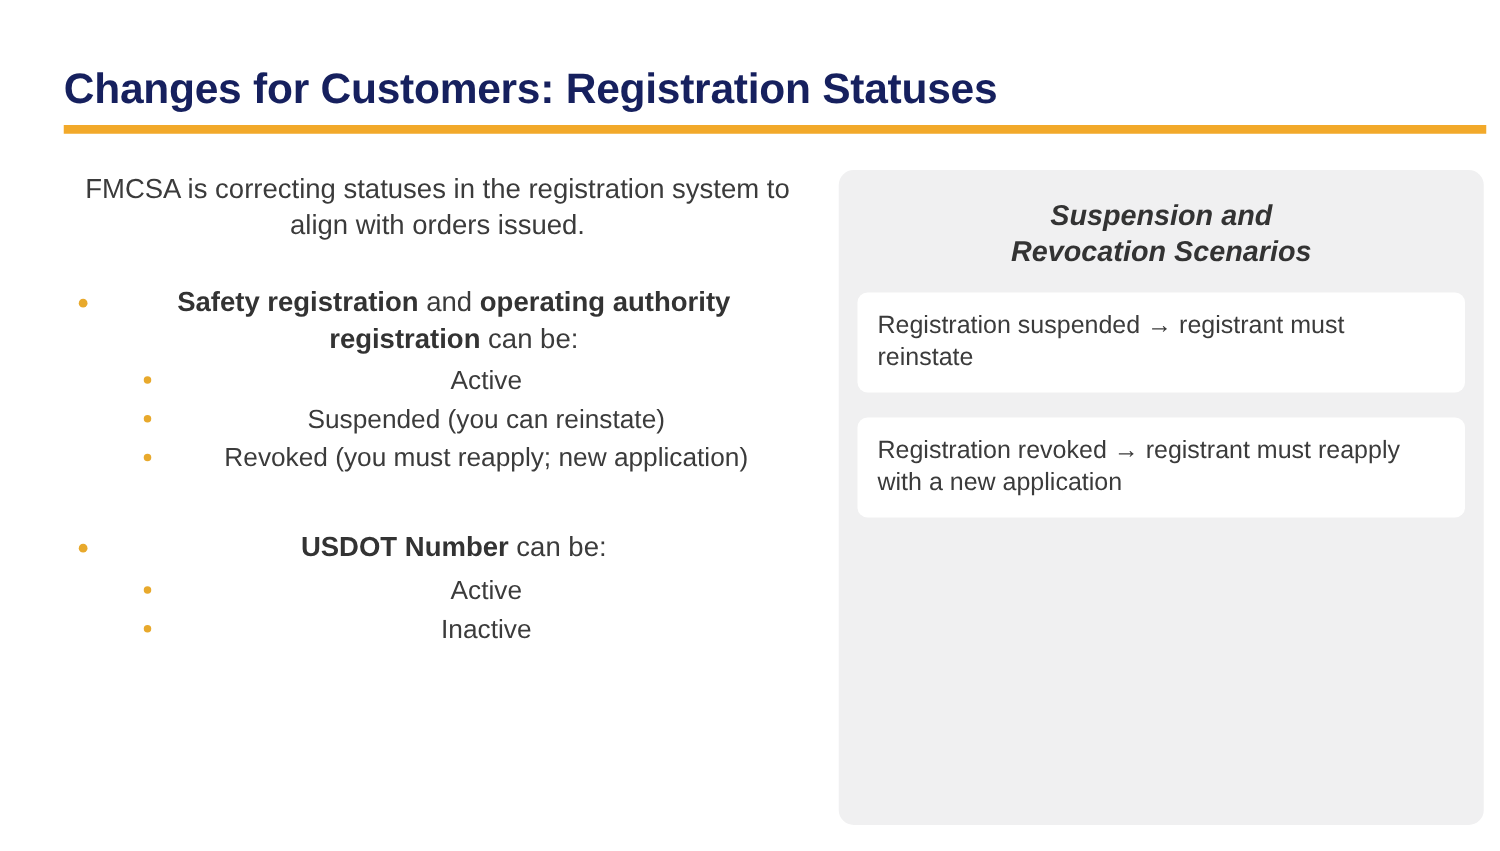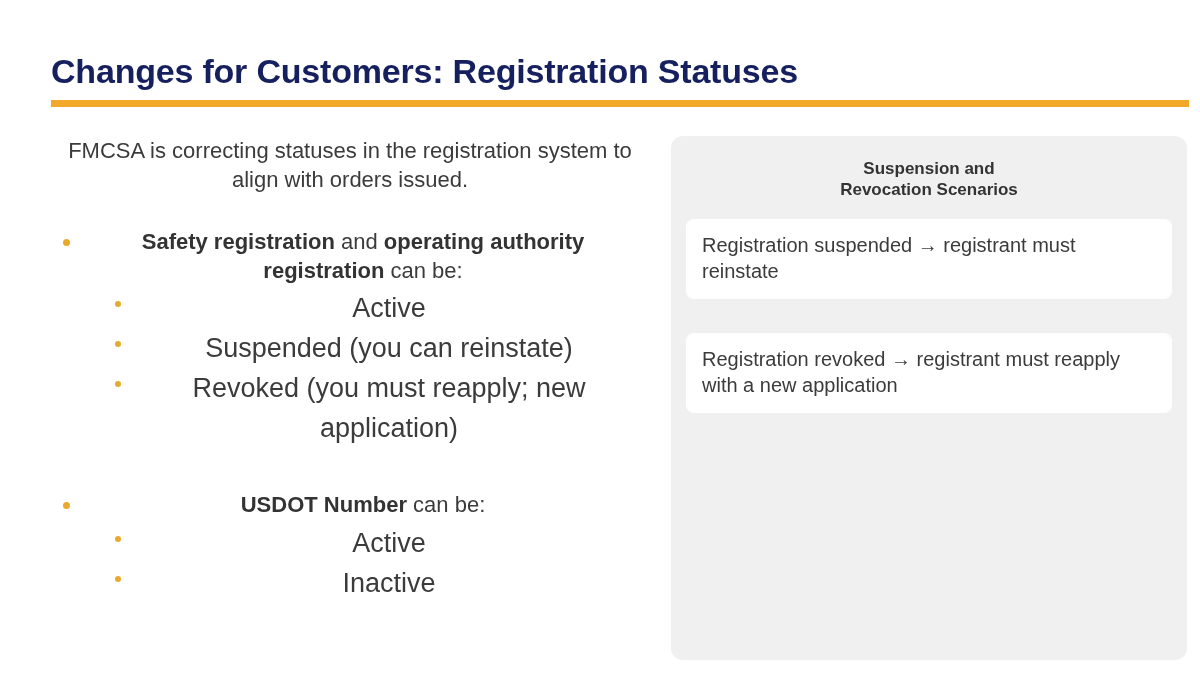--- a/index.html
+++ b/index.html
@@ -83,21 +83,21 @@
   }
   .l1 .txt b { font-weight: bold; color: #333333; }
   .sublist {
     list-style: none;
     margin: 4px 0 0 0;
     padding: 0;
   }
   .l2 {
     position: relative;
     padding-left: 52px;
-    font-size: 27px;
+    font-size: 21px;
     line-height: 1.48;
     color: #3b3b3b;
   }
   .l2 > .dot {
     position: absolute;
     left: 30px;
     top: 12px;
     width: 6px;
     height: 6px;
     border-radius: 50%;
@@ -111,32 +111,33 @@
     left: 640px;
     top: 136px;
     width: 516px;
     height: 524px;
     background: #f0f0f1;
     border-radius: 12px;
     box-sizing: border-box;
     padding: 22px 15px 16px 15px;
   }
   .panel-title {
-    font-size: 17px;
+    font-size: 23px;
     font-weight: bold;
     color: #333333;
     text-align: center;
     line-height: 1.25;
     margin-bottom: 18px;
     white-space: pre-line;
+    font-style: italic;
   }
   .cards {
     display: flex;
     flex-direction: column;
-    gap: 34px;
+    gap: 20px;
   }
   .card {
     background: #ffffff;
     border-radius: 8px;
     padding: 13px 16px 14px 16px;
     font-size: 20px;
     line-height: 1.33;
     color: #3b3b3b;
   }
 </style>

